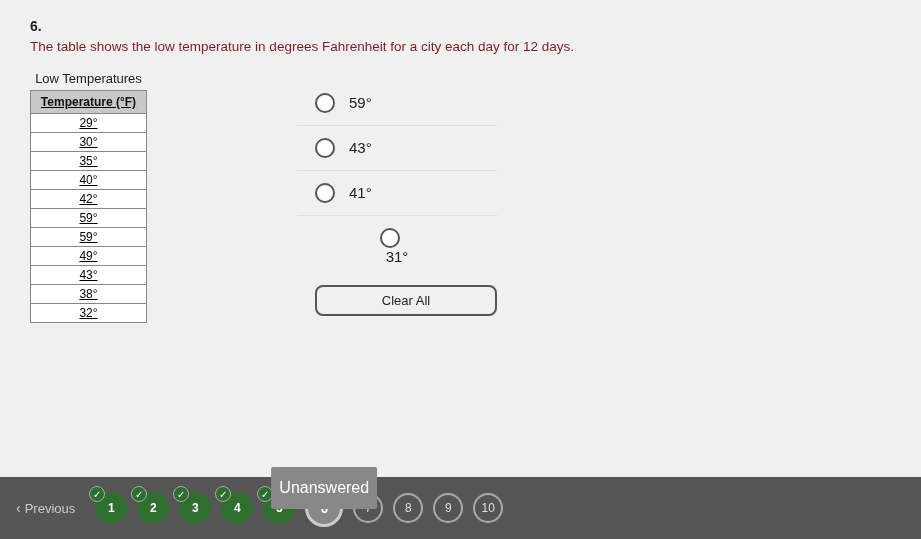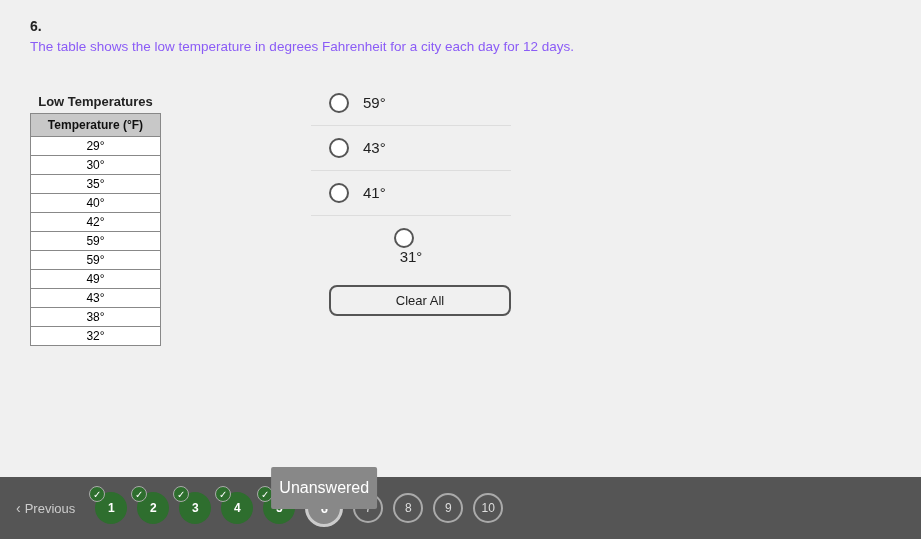--- a/index.html
+++ b/index.html
@@ -29,50 +29,50 @@
 
     .question-number {
       font-size: 14px;
       font-weight: bold;
       color: #222;
       margin-bottom: 4px;
     }
 
     .question-text {
       font-size: 13.5px;
-      color: #8b5cf6;
+      color: #7f1d1d;
       line-height: 1.4;
       margin-bottom: 14px;
     }
 
     .content-row {
       display: flex;
       flex-direction: row;
       gap: 30px;
       align-items: flex-start;
     }
 
     .table-section {
       display: flex;
       flex-direction: column;
       align-items: center;
     }
 
     .table-title {
       font-size: 13px;
-      font-weight: bold;
+      font-weight: normal;
       color: #222;
       margin-bottom: 4px;
       text-align: right;
-      margin-top: 23px;
     }
 
     .temp-table {
       border-collapse: collapse;
-      width: 131px;
+      width: 117px;
+      text-decoration: underline;
     }
 
     .temp-table th {
       background: #c8c8c8;
       border: 1.5px solid #888;
       padding: 4px 8px;
       font-size: 12px;
       font-weight: bold;
       text-align: center;
       color: #111;

